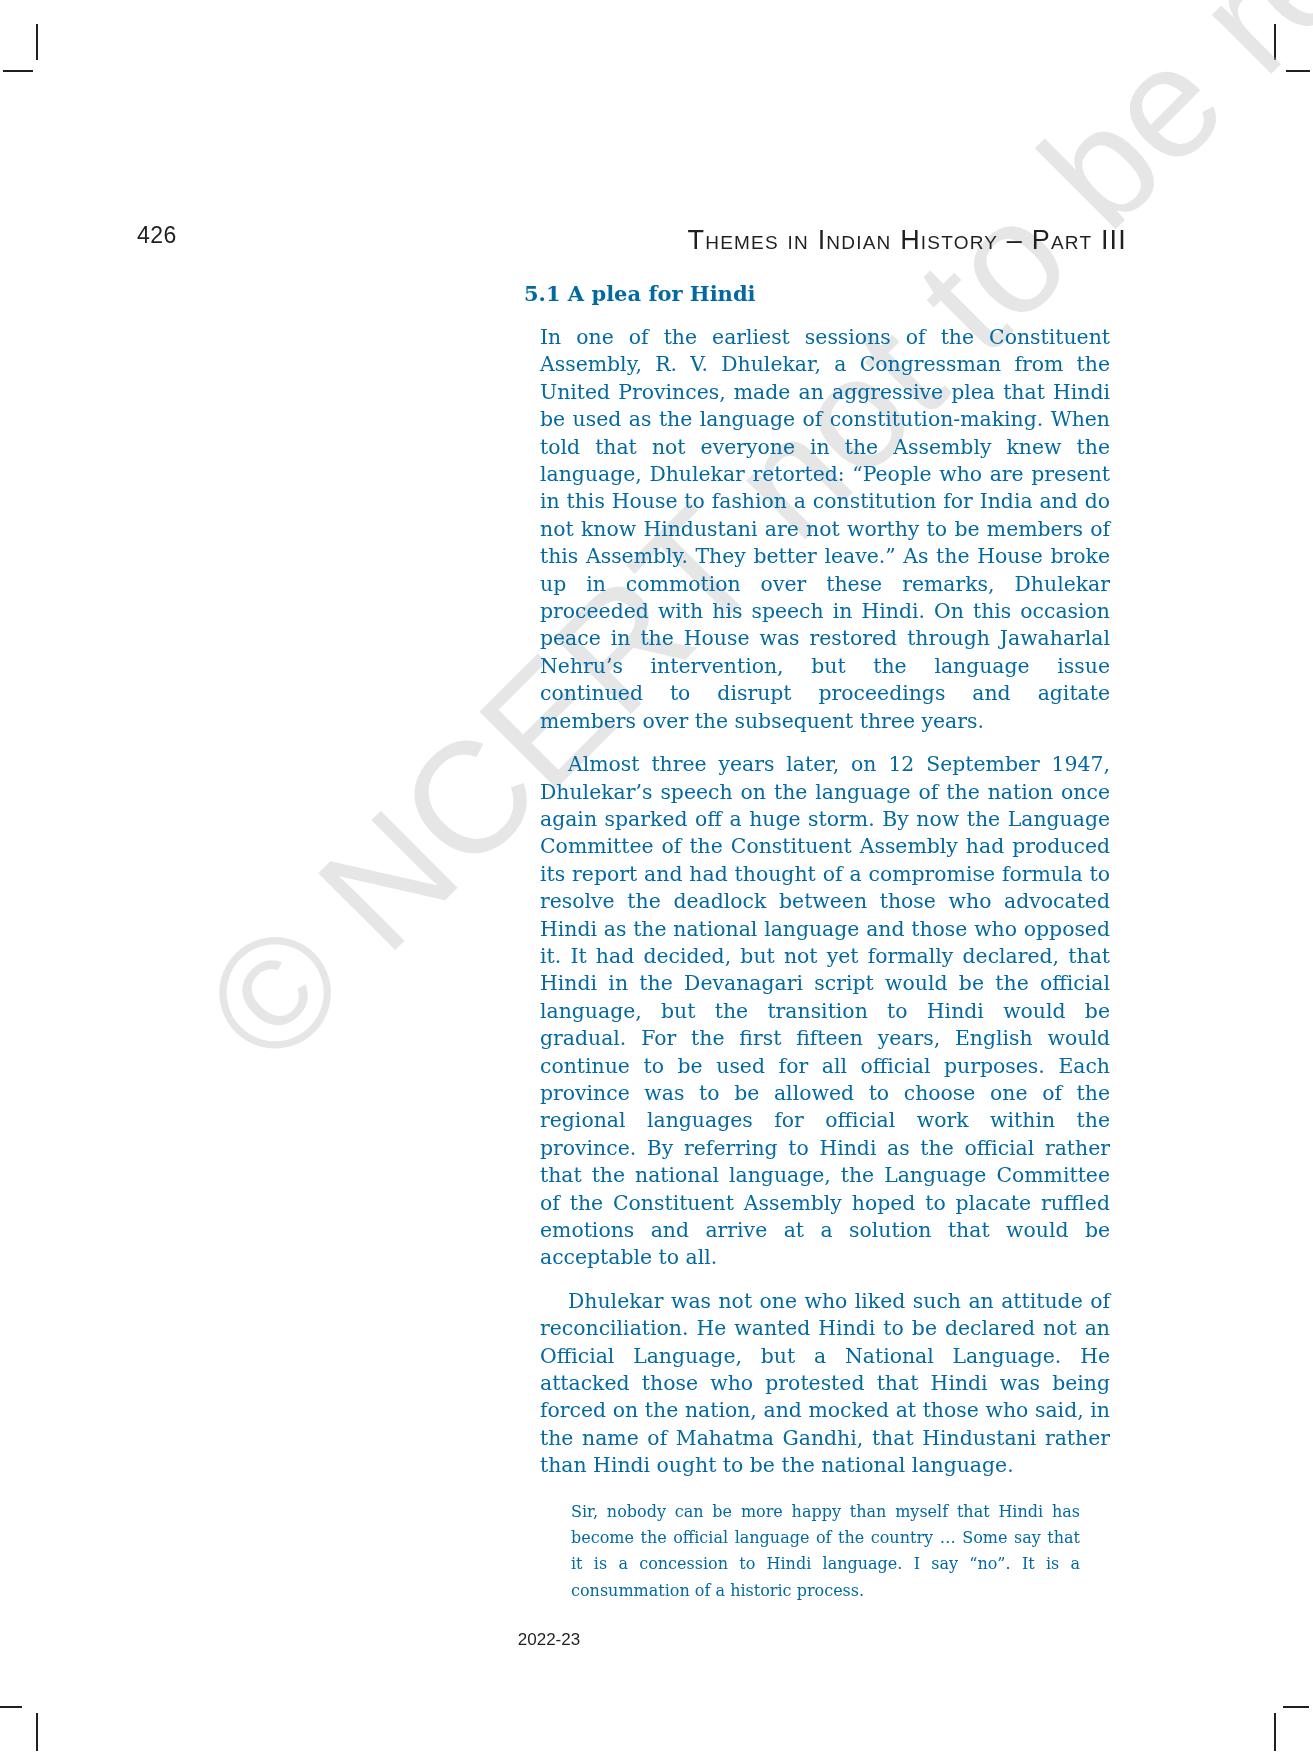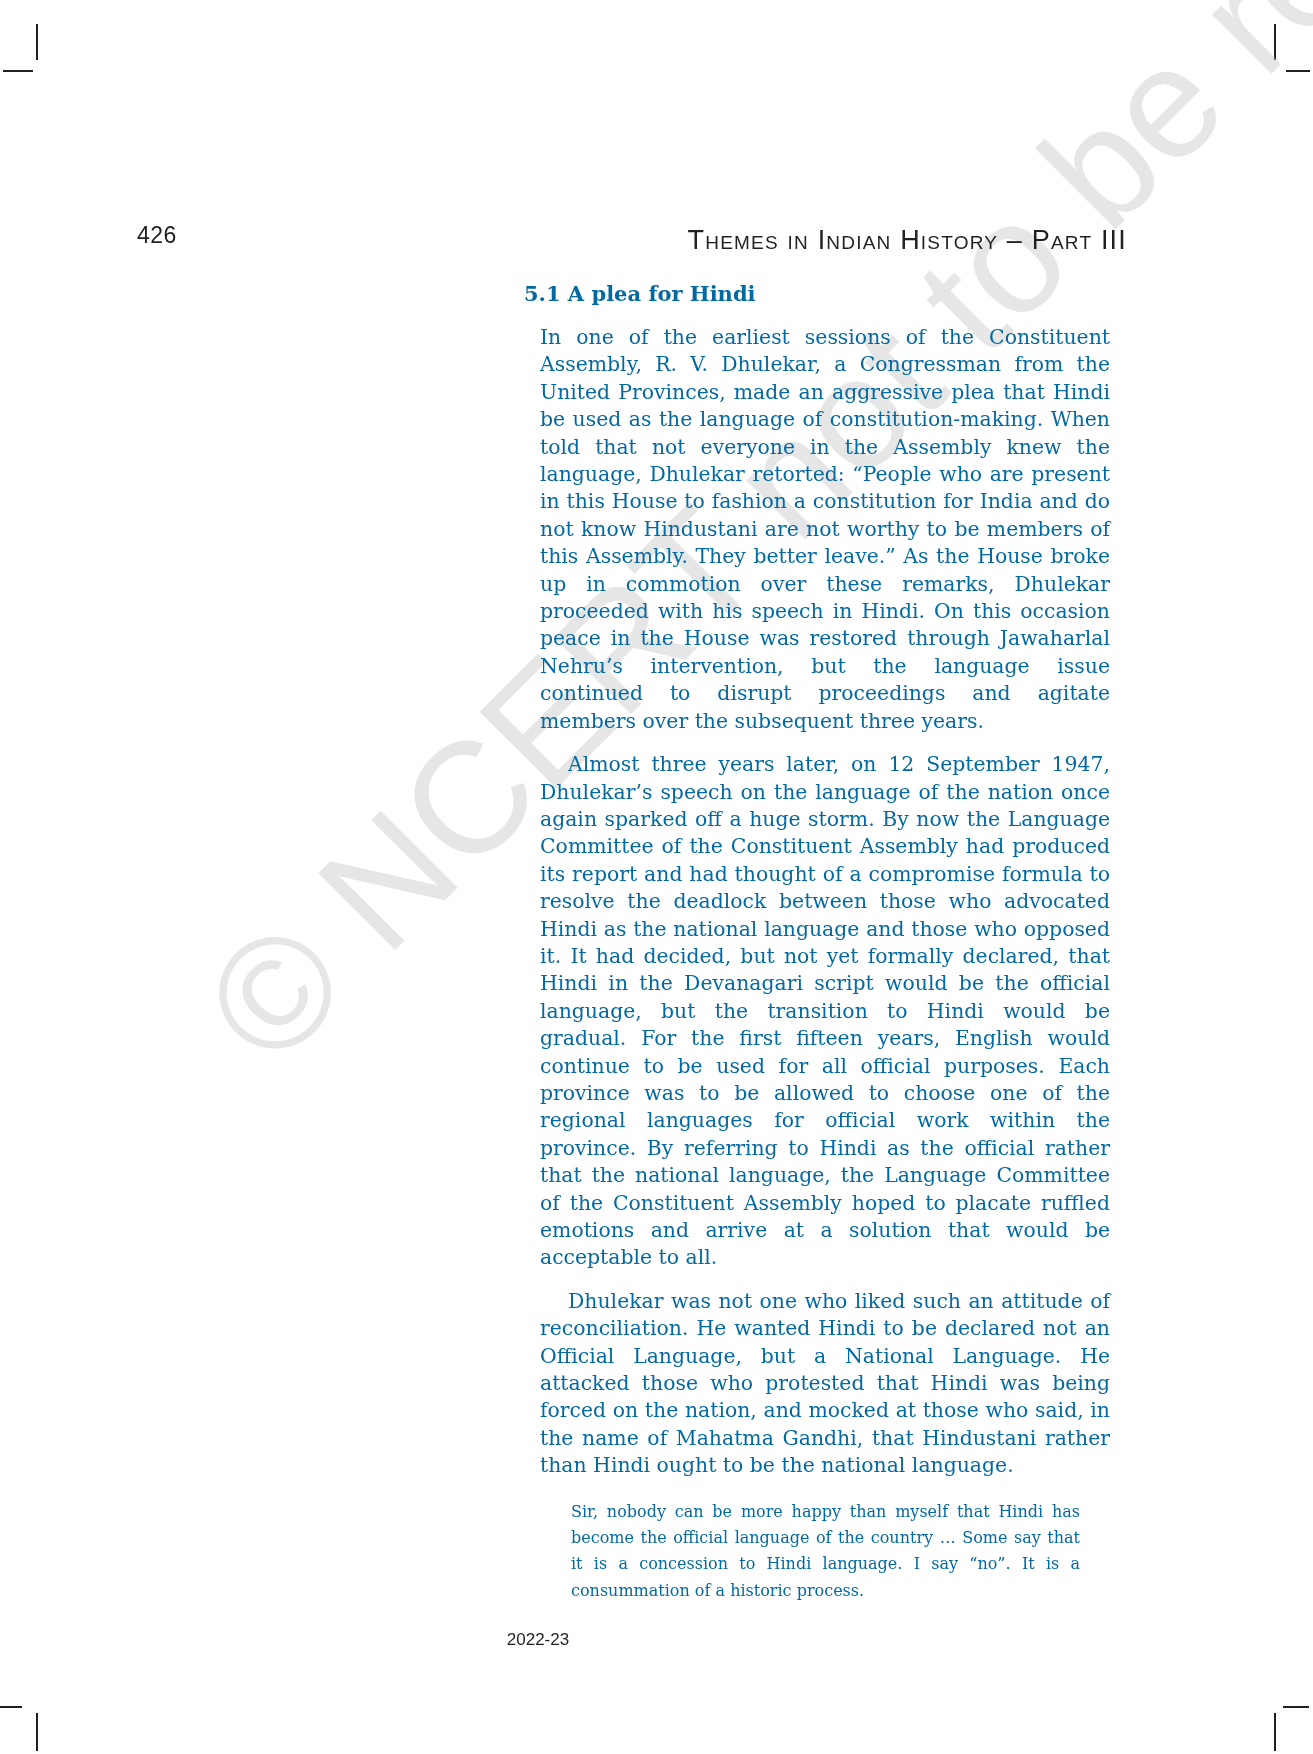--- a/index.html
+++ b/index.html
@@ -25,21 +25,21 @@
   .section-title {
     font-weight: bold; font-size: 21px; margin: 0; line-height: 29px; text-align: left;
   }
   .para { margin: 16px; text-indent: 0; }
   .para.indent { text-indent: 28px; }
   .quote {
     margin: 19px 46px 0 47px;
     font-size: 16px; line-height: 26.3px; text-align: justify;
   }
   .footer-year {
-    position: absolute; left: 4px; width: 1068px; top: 1630px; text-align: center;
+    position: absolute; left: 15px; width: 1068px; top: 1630px; text-align: center;
     font-family: "Liberation Sans", sans-serif; font-size: 17px;
   }
   .watermark {
     position: absolute; left: 230px; top: 450px; width: 1100px; height: 1000px;
     pointer-events: none;
   }
   .watermark-text {
     position: absolute; left: -60px; top: 520px; white-space: nowrap;
     font-family: "Liberation Sans", sans-serif; font-size: 158px; color: rgba(200,200,200,0.45);
     transform: rotate(-45deg); transform-origin: left top;

